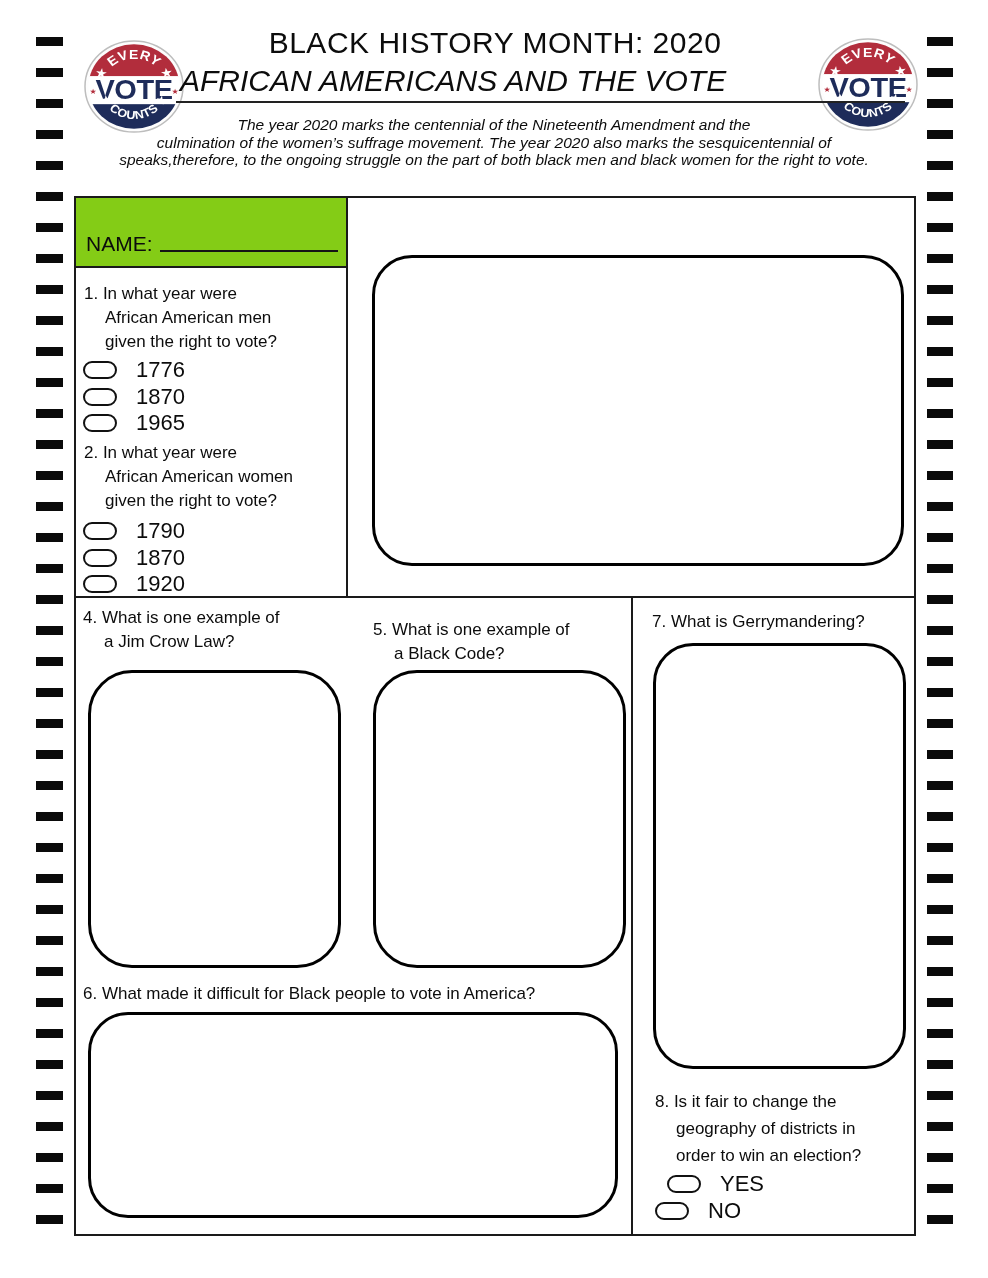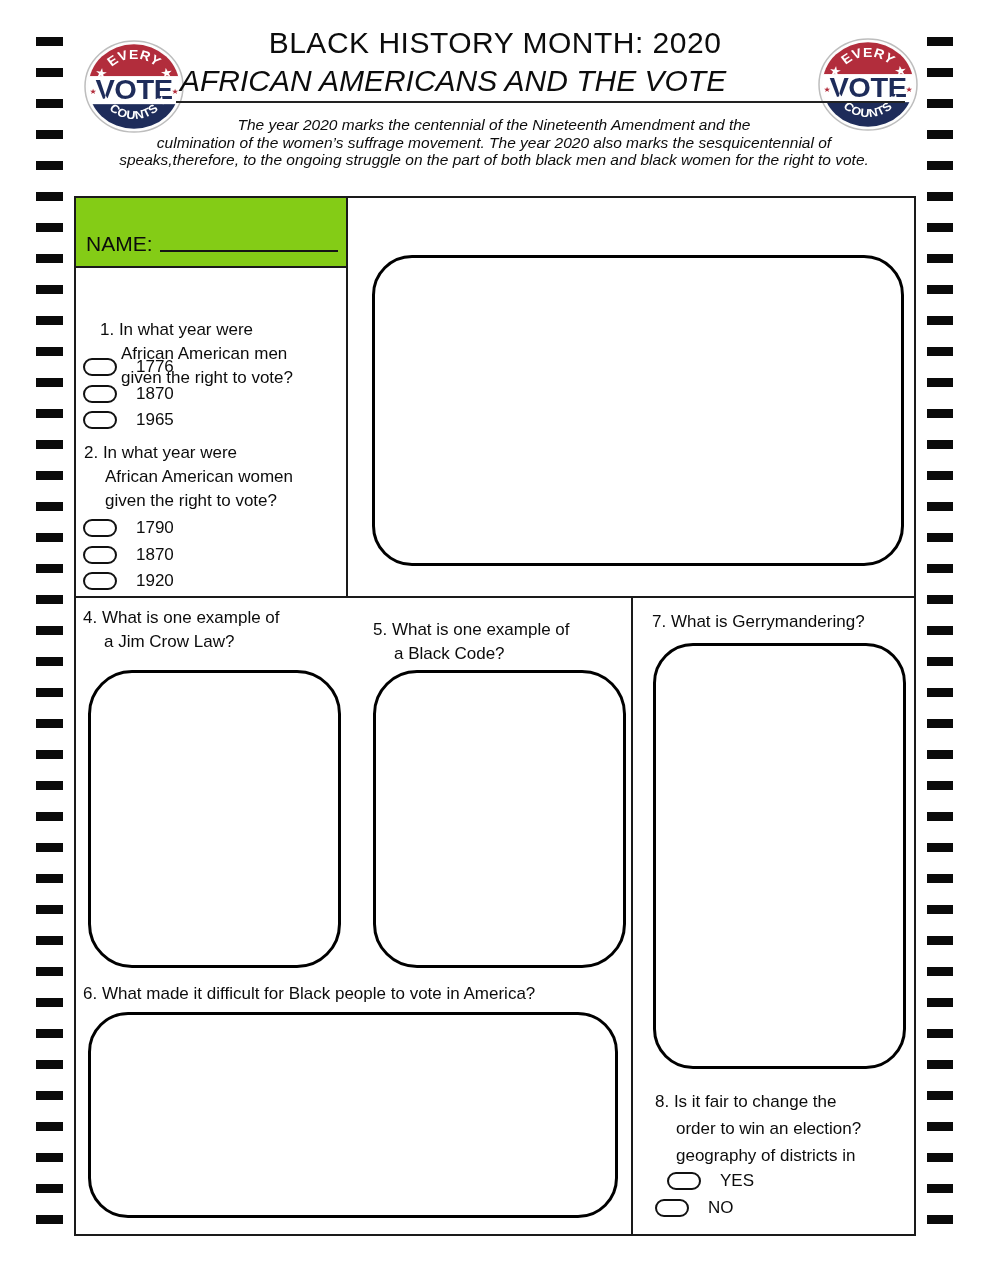--- a/index.html
+++ b/index.html
@@ -36,21 +36,21 @@
   .name-label{position:absolute;left:10px;top:34px;font-size:21px;color:#0c0c0c;}
   .name-line{position:absolute;left:84px;top:52px;width:178px;height:2px;background:#151515;}
 
   .q-text{position:absolute;font-size:17px;line-height:24px;color:#0c0c0c;}
   .q-text div{padding-left:21px;white-space:nowrap;}
   .q-text div:first-child{padding-left:0;}
 
   .opt-row{position:absolute;display:flex;align-items:center;gap:19px;}
   .bubble{display:inline-block;width:30px;height:14px;border:2.5px solid #111;
           border-radius:10px;background:#fff;}
-  .opt-label{font-size:17px;color:#0c0c0c;}
+  .opt-label{font-size:22px;color:#0c0c0c;}
 
   .ans-box{position:absolute;border:3px solid #000;background:#fff;}
   .box-q3{left:296px;top:57px;width:526px;height:305px;border-radius:40px;}
   .box-q4{left:12px;top:472px;width:247px;height:292px;border-radius:44px;}
   .box-q5{left:297px;top:472px;width:247px;height:292px;border-radius:44px;}
   .box-q6{left:12px;top:814px;width:524px;height:200px;border-radius:40px;}
   .box-q7{left:577px;top:445px;width:247px;height:420px;border-radius:40px;}
 
   .q8-text div{white-space:nowrap;}
 </style>
@@ -125,21 +125,21 @@
   <div class="main">
     <div class="vline1"></div>
     <div class="hline"></div>
     <div class="vline2"></div>
 
     <div class="name-box">
       <span class="name-label">NAME:</span>
       <span class="name-line"></span>
     </div>
 
-    <div class="q-text" style="left:24px;top:84px;margin-top:36px;">
+    <div class="q-text" style="left:8px;top:84px;">
       <div>1. In what year were</div>
       <div>African American men</div>
       <div>given the right to vote?</div>
     </div>
     <div class="opt-row" style="left:7px;top:159px;">
       <span class="bubble"></span>
       <span class="opt-label">1776</span>
     </div>
     <div class="opt-row" style="left:7px;top:186px;">
       <span class="bubble"></span>
@@ -187,22 +187,22 @@
     </div>
     <div class="ans-box box-q6"></div>
 
     <div class="q-text" style="left:576px;top:412px;">
       <div>7. What is Gerrymandering?</div>
     </div>
     <div class="ans-box box-q7"></div>
 
     <div class="q-text q8-text" style="left:579px;top:890px;line-height:27px;">
       <div>8. Is it fair to change the</div>
+      <div>geography of districts in</div>
       <div>order to win an election?</div>
-      <div>geography of districts in</div>
     </div>
     <div class="opt-row" style="left:579px;top:973px;padding-left:12px;">
       <span class="bubble"></span>
       <span class="opt-label">YES</span>
     </div>
     <div class="opt-row" style="left:579px;top:1000px;">
       <span class="bubble"></span>
       <span class="opt-label">NO</span>
     </div>
   </div>

